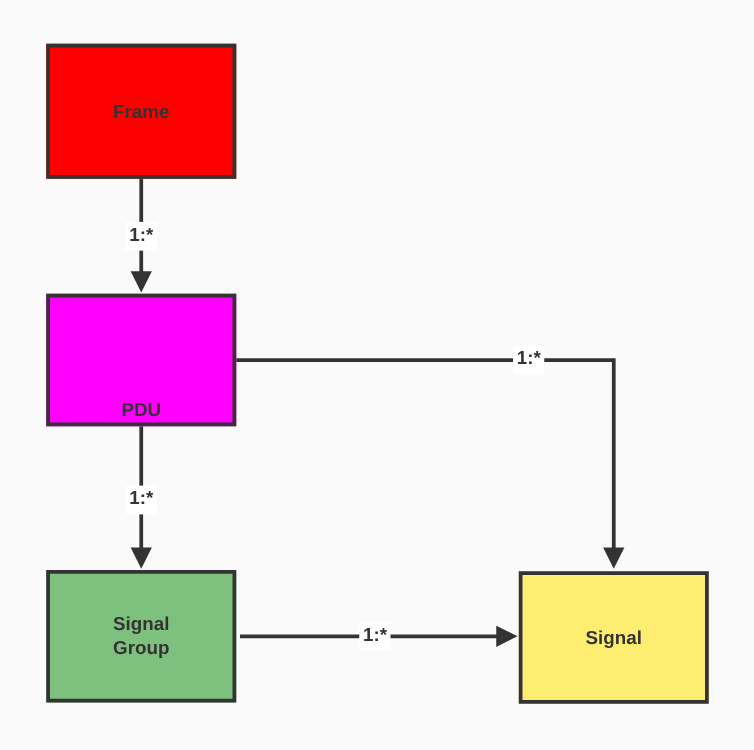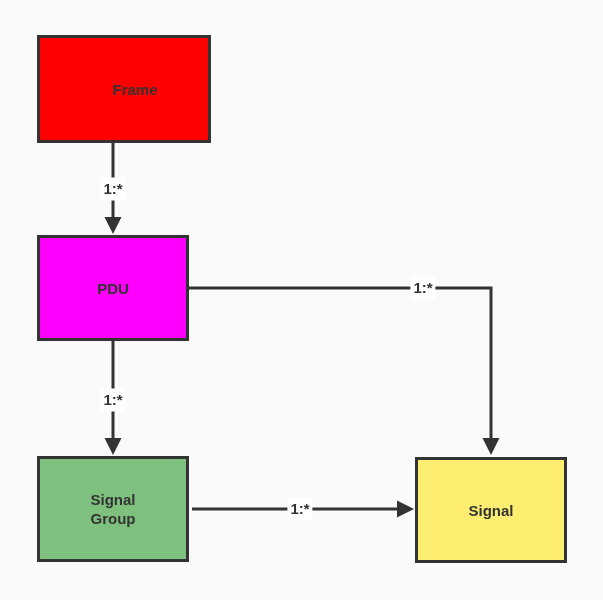--- a/index.html
+++ b/index.html
@@ -71,25 +71,25 @@
     <path d="M113,341 L113,440" stroke="#333333" stroke-width="3"></path>
     <polygon points="104.5,438 121.5,438 113,455" fill="#333333"></polygon>
 
     <path d="M189,288 L491,288 L491,440" stroke="#333333" stroke-width="3"></path>
     <polygon points="482.5,438 499.5,438 491,455" fill="#333333"></polygon>
 
     <path d="M192,509 L399,509" stroke="#333333" stroke-width="3"></path>
     <polygon points="397,500.5 397,517.5 414,509" fill="#333333"></polygon>
   </svg>
 
-  <div class="node node-frame" style="background-color: rgb(255, 0, 0); padding-left: 22px;">
+  <div class="node node-frame" style="background-color: rgb(255, 0, 0);">
     <span class="node-label">Frame</span>
   </div>
 
-  <div class="node node-pdu" style="background-color: rgb(255, 0, 255);">
+  <div class="node node-pdu" style="background-color: rgb(255, 0, 255); align-items: flex-end;">
     <span class="node-label">PDU</span>
   </div>
 
   <div class="node node-signal-group" style="background-color: rgb(126, 193, 126);">
     <span class="node-label">Signal
 Group</span>
   </div>
 
   <div class="node node-signal" style="background-color: rgb(253, 238, 114);">
     <span class="node-label">Signal</span>

